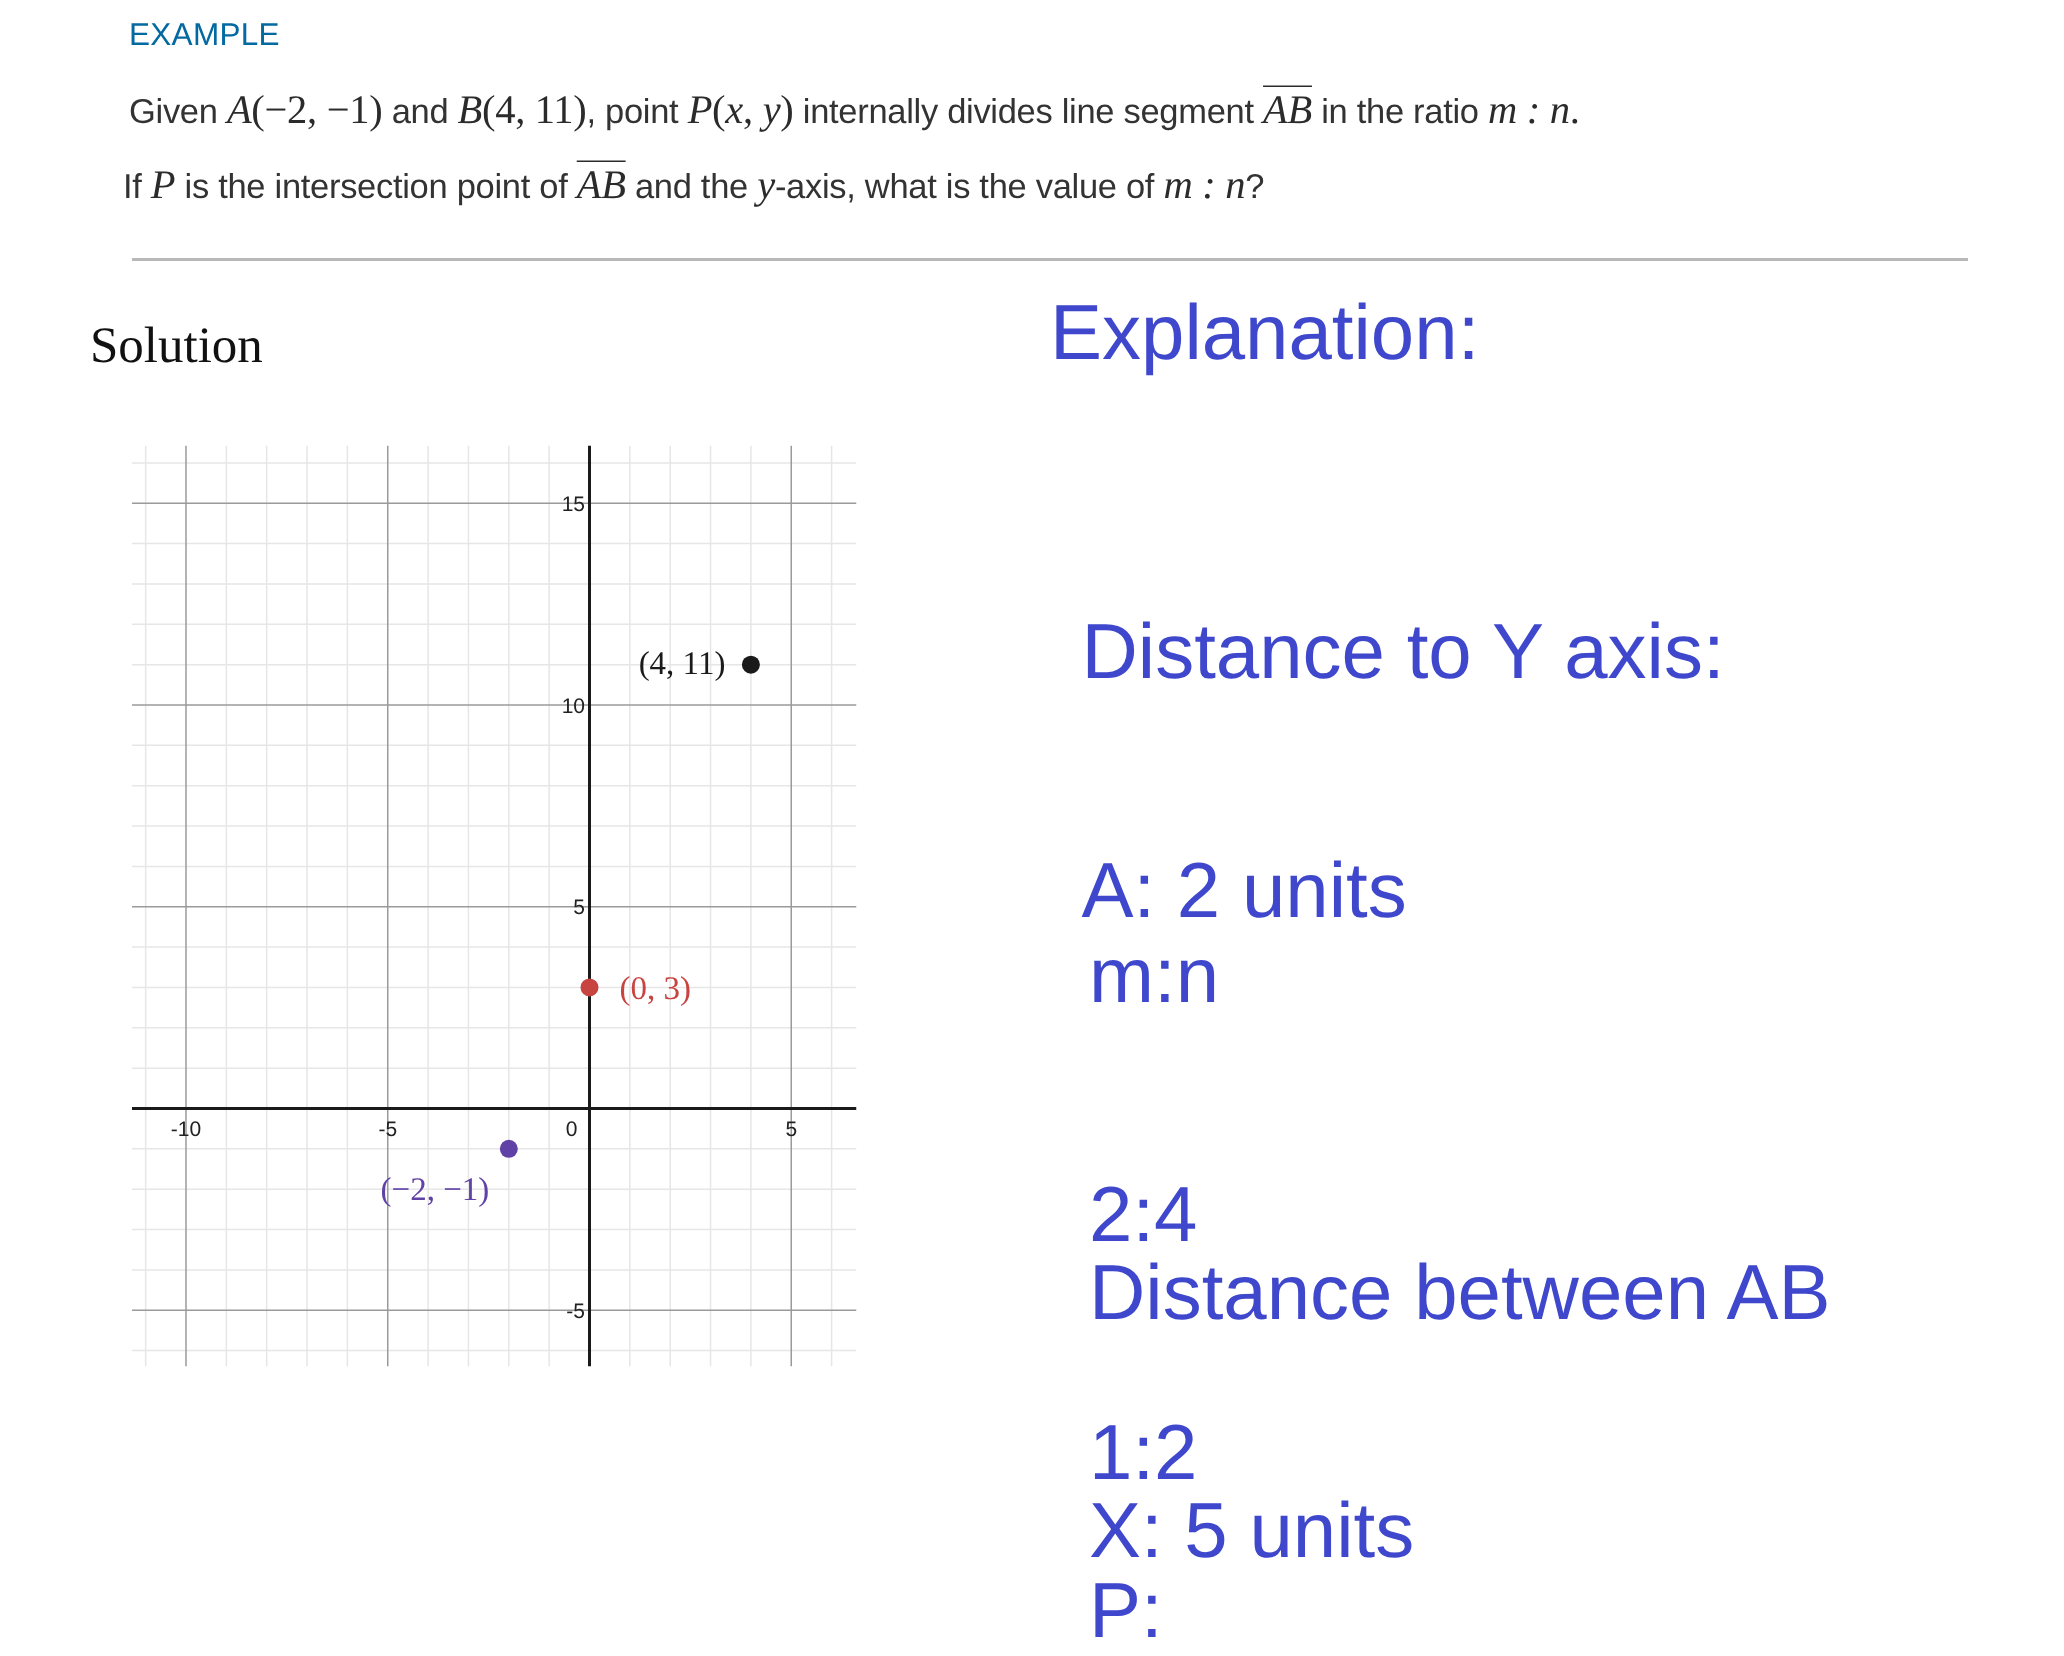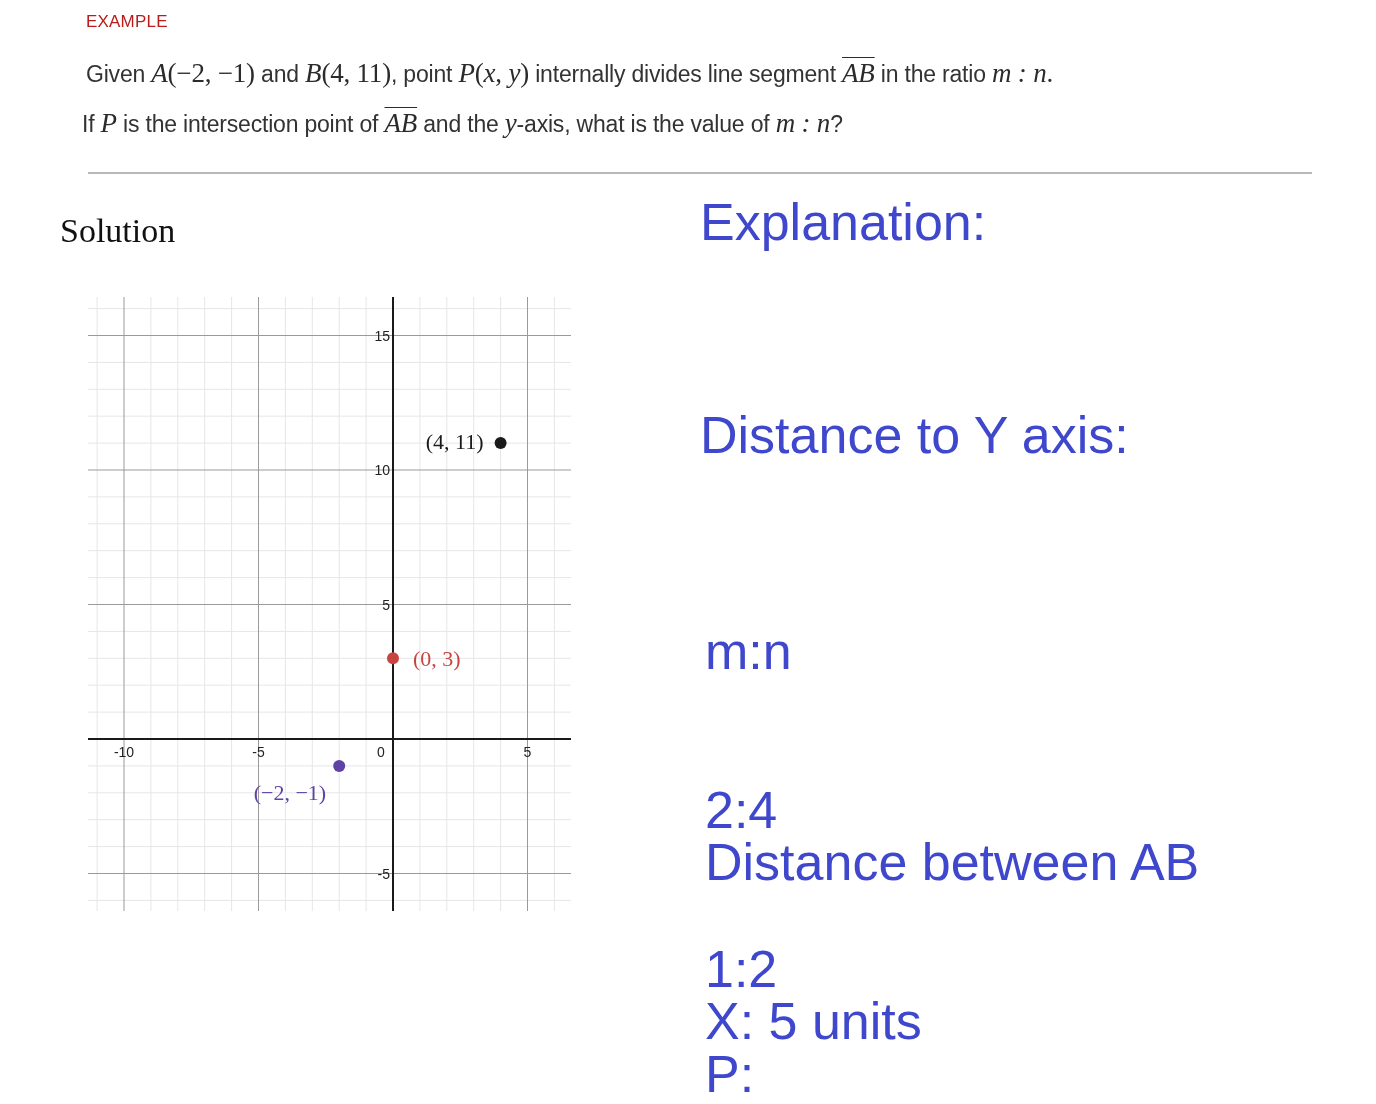--- a/index.html
+++ b/index.html
@@ -1,34 +1,34 @@
 <!DOCTYPE html>
 <html><head>
 <meta charset="utf-8">
 <style>
   html, body { margin: 0; padding: 0; background: #ffffff; }
   body { width: 1376px; height: 1104px; position: relative; overflow: hidden; font-family: "Liberation Sans", sans-serif; }
   .abs { position: absolute; }
-  .example-label { left: 86px; top: 12px; font-size: 17px; color: #b91c1c; letter-spacing: 0.2px; }
+  .example-label { left: 86px; top: 12px; font-size: 21px; color: #0369a1; letter-spacing: 0.2px; }
   .problem-line { font-size: 23px; color: #333333; white-space: nowrap; letter-spacing: -0.2px; }
   .problem-line .m { font-family: "Liberation Serif", "DejaVu Serif", serif; font-style: italic; font-size: 27px; color: #2b2b2b; }
   .problem-line .mr { font-family: "Liberation Serif", "DejaVu Serif", serif; font-size: 27px; color: #2b2b2b; }
   .overline { text-decoration: overline; text-decoration-thickness: 1px; }
   .line1 { left: 86px; top: 58px; }
   .line2 { left: 82px; top: 108px; }
   .separator { left: 88px; top: 172px; width: 1224px; height: 2px; background: #b8b8b8; }
   .solution-heading { left: 60px; top: 212px; font-family: "Liberation Serif", serif; font-weight: normal; font-size: 34px; color: #111111; }
   .graph { left: 88px; top: 297px; width: 483px; height: 614px; }
   .explain { color: #3F48CC; font-size: 52px; line-height: 53px; white-space: pre; }
   .expl-title { left: 700px; top: 196px; }
   .block1 { left: 700px; top: 303px; }
   .block2 { left: 705px; top: 519px; }
   .block3 { left: 705px; top: 730px; }
   .block4 { left: 705px; top: 942px; }
-  .explain div { height: 53px; }
+  .explain div { height: 53px; margin-left: 21px; }
 </style>
 </head>
 <body>
 
 <div class="abs example-label">EXAMPLE</div>
 
 <div class="abs problem-line line1">
   <span>Given </span><span class="m">A</span><span class="mr">(−2, −1)</span><span> and </span><span class="m">B</span><span class="mr">(4, 11)</span><span>, point </span><span class="m">P</span><span class="mr">(</span><span class="m">x</span><span class="mr">, </span><span class="m">y</span><span class="mr">)</span><span> internally divides line segment </span><span class="m overline">AB</span><span> in the ratio </span><span class="m">m : n</span><span class="mr">.</span>
 </div>
 
@@ -107,20 +107,21 @@
         <circle cx="251.2" cy="468.9" r="6" fill="#6042A6"></circle>
         <text x="238.2" y="502.9" text-anchor="end" fill="#6042A6" font-family="Liberation Serif, serif" font-size="22">(−2, −1)</text>
       </g>
   </svg>
 </div>
 
 <div class="abs explain expl-title">Explanation:</div>
 
 <div class="abs explain block1">
   <div>Distance to Y axis:</div>
+  <div>A: 2 units</div>
 </div>
 
 <div class="abs explain block2">
   <div>m:n</div>
   <div>2:4</div>
   <div>1:2</div>
 </div>
 
 <div class="abs explain block3">
   <div>Distance between AB</div>

